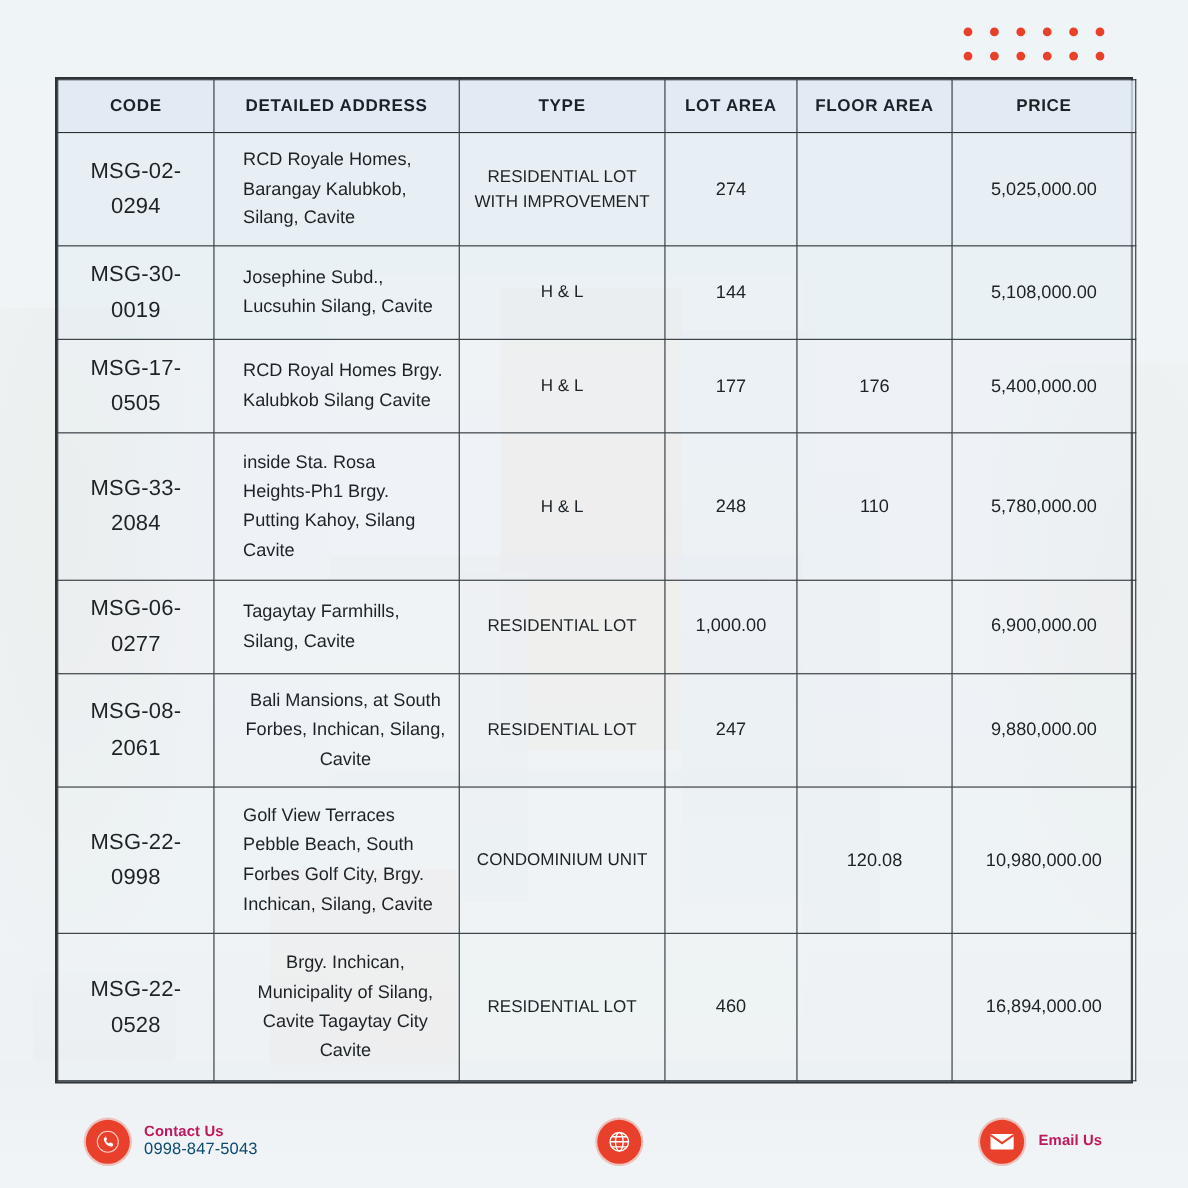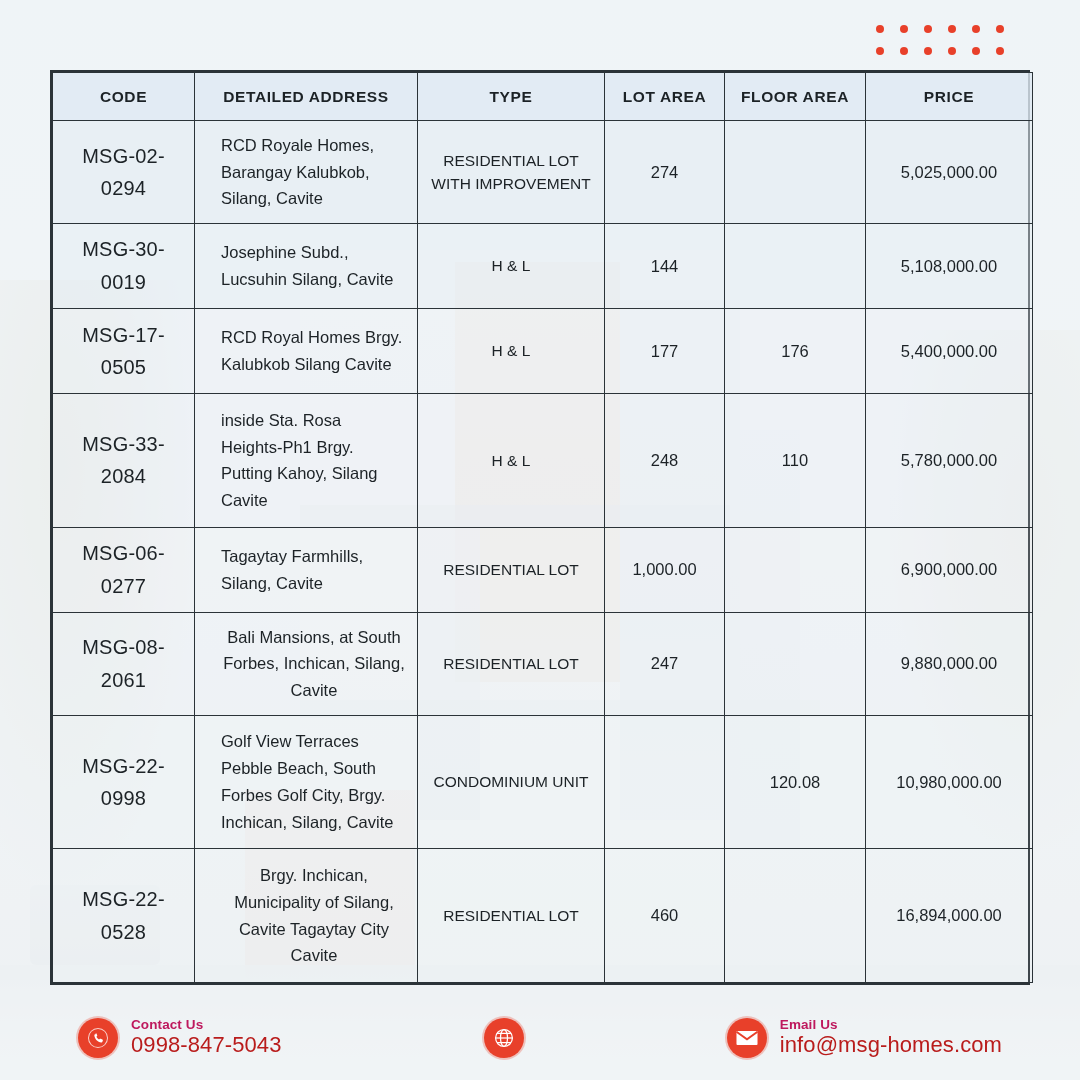--- a/index.html
+++ b/index.html
@@ -146,21 +146,21 @@
   .c-icon {
     width: 40px; height: 40px; border-radius: 50%;
     background: #e8402a;
     display: flex; align-items: center; justify-content: center;
     flex: 0 0 auto;
     box-shadow: 0 0 0 2px rgba(232,64,42,0.28);
   }
   .c-icon svg { display: block; }
   .c-text { display: flex; flex-direction: column; line-height: 1.08; }
   .c-label { font-size: 13.5px; color: #be185d; font-weight: bold; letter-spacing: .1px; }
-  .c-value { font-size: 22px; color: #b91c1c; letter-spacing: .1px; }
+  .c-value { font-size: 15px; color: #0c4a6e; letter-spacing: .1px; }
 </style>
 </head>
 <body>
 
 <div id="page">
 
   <div class="bg-photo">
     <div class="bg-sky"></div>
     <div class="bg-tree-left"></div>
     <div class="bg-tree-right"></div>
@@ -298,18 +298,17 @@
       </div>
       <div class="contact-item">
         <div class="c-icon" style="background: rgb(232, 64, 42);">
           <svg width="24" height="20" viewBox="0 0 26 20" fill="none">
             <rect x="1.6" y="2.4" width="22.8" height="15.2" rx="1" fill="#ffffff"></rect>
             <path d="M1.6 3.3 13 11.4 24.4 3.3" stroke="#e8402a" stroke-width="2.1" fill="none"></path>
           </svg>
         </div>
         <div class="c-text">
           <span class="c-label">Email Us</span>
-          <span class="c-value">info@msg-homes.com</span>
         </div>
       </div>
     </div>
 
 </div>
 
 </body></html>

